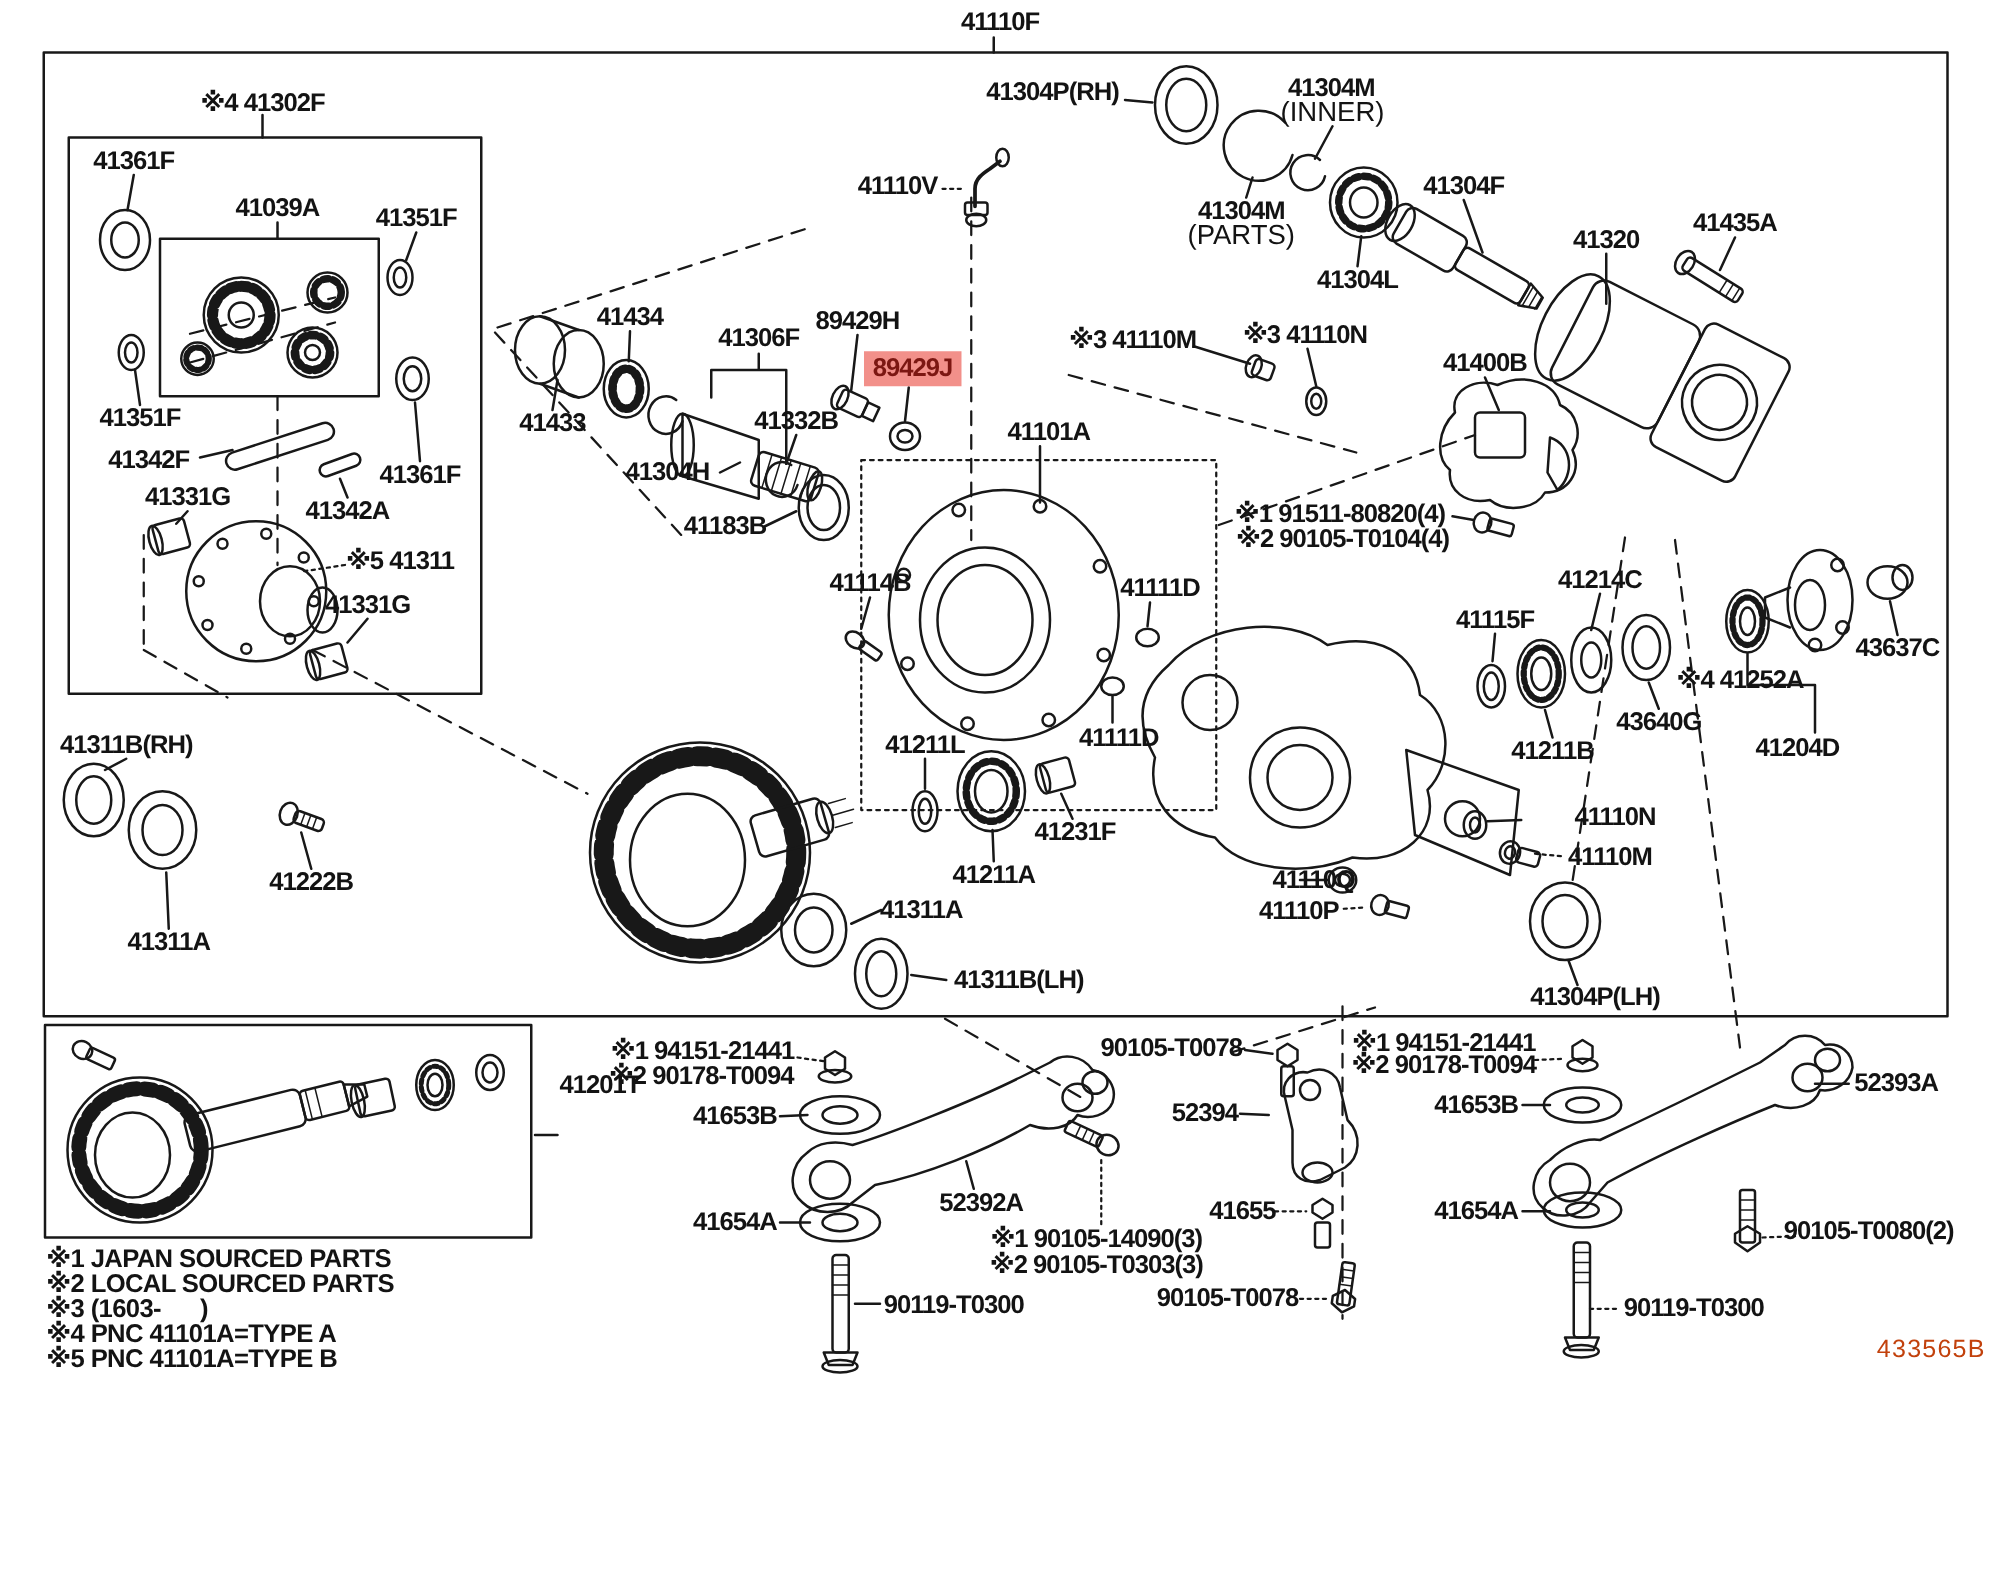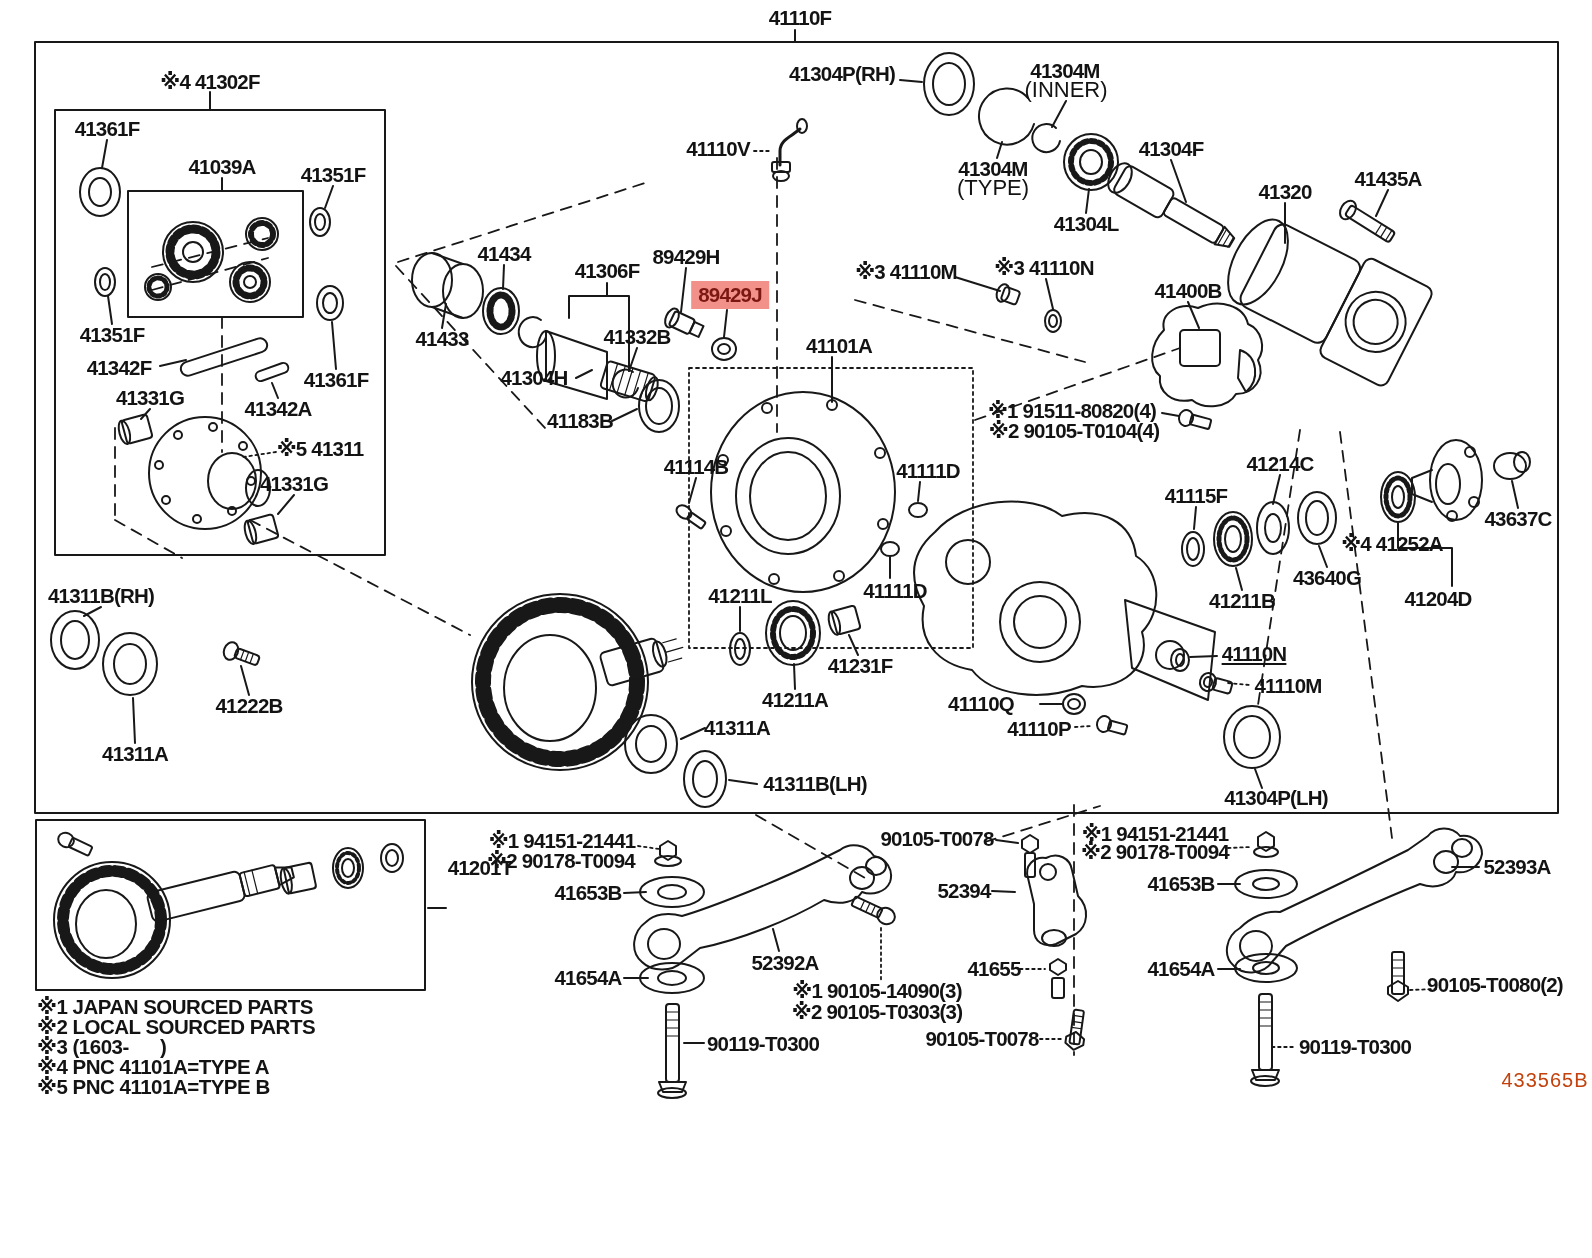--- a/index.html
+++ b/index.html
@@ -424,41 +424,41 @@
       <div class="plabel" style="left: 895px; top: 591px;">41111D</div>
       <div class="plabel" style="left: 740px; top: 596px;">41211L</div>
       <div class="plabel" style="left: 860px; top: 666px;">41231F</div>
       <div class="plabel" style="left: 795px; top: 700px;">41211A</div>
       <div class="plabel" style="left: 737px; top: 728px;">41311A</div>
       <div class="plabel" style="left: 815px; top: 784px;">41311B(LH)</div>
       <div class="plabel" style="left: 842px; top: 74px;">41304P(RH)</div>
       <div class="plabel" style="left: 1065px; top: 71px;">41304M</div>
       <div class="plabel light" style="left: 1066px; top: 90px;">(INNER)</div>
       <div class="plabel" style="left: 993px; top: 169px;">41304M</div>
-      <div class="plabel light" style="left: 993px; top: 188px;">(TYPE)</div>
+      <div class="plabel light" style="left: 993px; top: 188px;">(PARTS)</div>
       <div class="plabel" style="left: 1086px; top: 224px;">41304L</div>
       <div class="plabel" style="left: 718px; top: 149px;">41110V</div>
       <div class="plabel" style="left: 906px; top: 272px;">※3 41110M</div>
       <div class="plabel" style="left: 1044px; top: 268px;">※3 41110N</div>
       <div class="plabel" style="left: 1171px; top: 149px;">41304F</div>
       <div class="plabel" style="left: 1285px; top: 192px;">41320</div>
       <div class="plabel" style="left: 1388px; top: 179px;">41435A</div>
       <div class="plabel" style="left: 1188px; top: 291px;">41400B</div>
       <div class="plabel" style="left: 1072px; top: 411px;">※1 91511-80820(4)</div>
       <div class="plabel" style="left: 1074px; top: 431px;">※2 90105-T0104(4)</div>
       <div class="plabel" style="left: 1280px; top: 464px;">41214C</div>
       <div class="plabel" style="left: 1196px; top: 496px;">41115F</div>
       <div class="plabel" style="left: 1518px; top: 519px;">43637C</div>
       <div class="plabel" style="left: 1392px; top: 544px;">※4 41252A</div>
       <div class="plabel" style="left: 1327px; top: 578px;">43640G</div>
       <div class="plabel" style="left: 1242px; top: 601px;">41211B</div>
       <div class="plabel" style="left: 1438px; top: 599px;">41204D</div>
-      <div class="plabel" style="left: 1254px; top: 654px; text-decoration: underline;">41110N</div>
+      <div class="plabel" style="left: 1292px; top: 654px;">41110N</div>
       <div class="plabel" style="left: 1288px; top: 686px;">41110M</div>
-      <div class="plabel" style="left: 981px; top: 704px;">41110Q</div>
+      <div class="plabel" style="left: 1051px; top: 704px;">41110Q</div>
       <div class="plabel" style="left: 1039px; top: 729px;">41110P</div>
       <div class="plabel" style="left: 1276px; top: 798px;">41304P(LH)</div>
       <div class="plabel" style="left: 480px; top: 868px;">41201T</div>
       <div class="plabel" style="left: 562px; top: 841px;">※1 94151-21441</div>
       <div class="plabel" style="left: 561px; top: 861px;">※2 90178-T0094</div>
       <div class="plabel" style="left: 588px; top: 893px;">41653B</div>
       <div class="plabel" style="left: 785px; top: 963px;">52392A</div>
       <div class="plabel" style="left: 588px; top: 978px;">41654A</div>
       <div class="plabel" style="left: 763px; top: 1044px;">90119-T0300</div>
       <div class="plabel" style="left: 937px; top: 839px;">90105-T0078</div>

